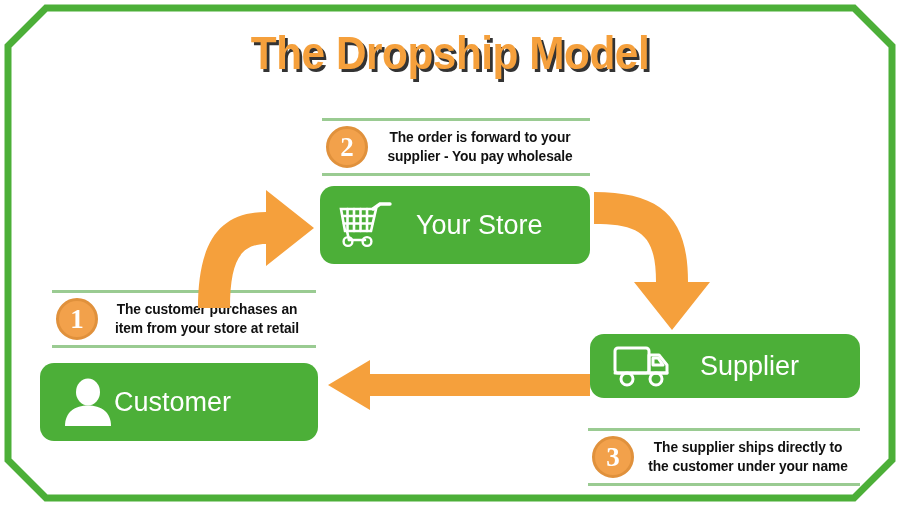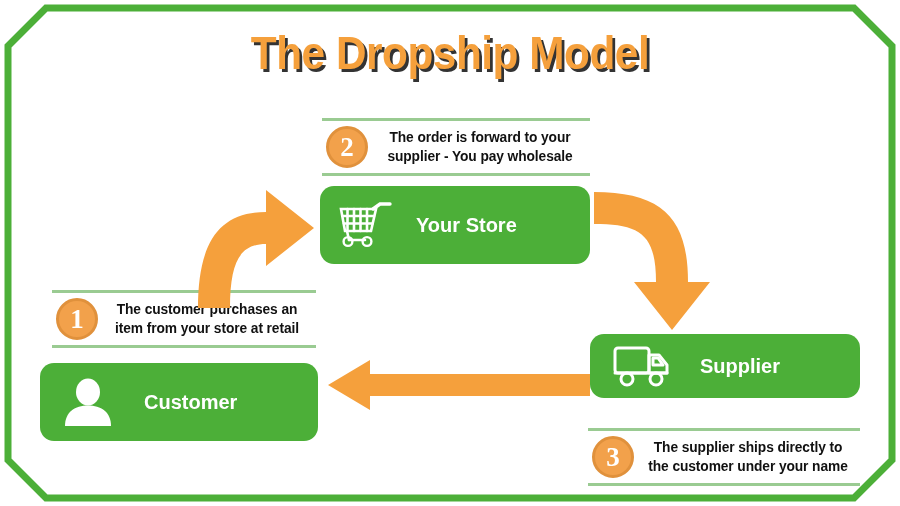--- a/index.html
+++ b/index.html
@@ -58,42 +58,42 @@
   }
   .node .node-icon {
     flex: 0 0 auto;
     display: flex;
     align-items: center;
     justify-content: center;
   }
   .node .node-label {
     color: #ffffff;
     font-family: "Liberation Sans", sans-serif;
-    font-size: 20px;
-    font-weight: bold;
+    font-size: 27px;
+    font-weight: normal;
     white-space: nowrap;
   }
 
   #node-store {
     left: 320px; top: 186px; width: 270px; height: 78px;
     padding-left: 16px;
   }
   #node-store .node-label { margin-left: 22px; }
 
   #node-supplier {
     left: 590px; top: 334px; width: 270px; height: 64px;
     padding-left: 22px;
   }
   #node-supplier .node-label { margin-left: 26px; }
 
   #node-customer {
     left: 40px; top: 363px; width: 278px; height: 78px;
     padding-left: 22px;
   }
-  #node-customer .node-label { margin-left: 30px; }
+  #node-customer .node-label { }
 
   
   .step {
     position: absolute;
     box-sizing: border-box;
     display: flex;
     align-items: center;
     border-top: 3px solid #9ACB92;
     border-bottom: 3px solid #9ACB92;
   }

